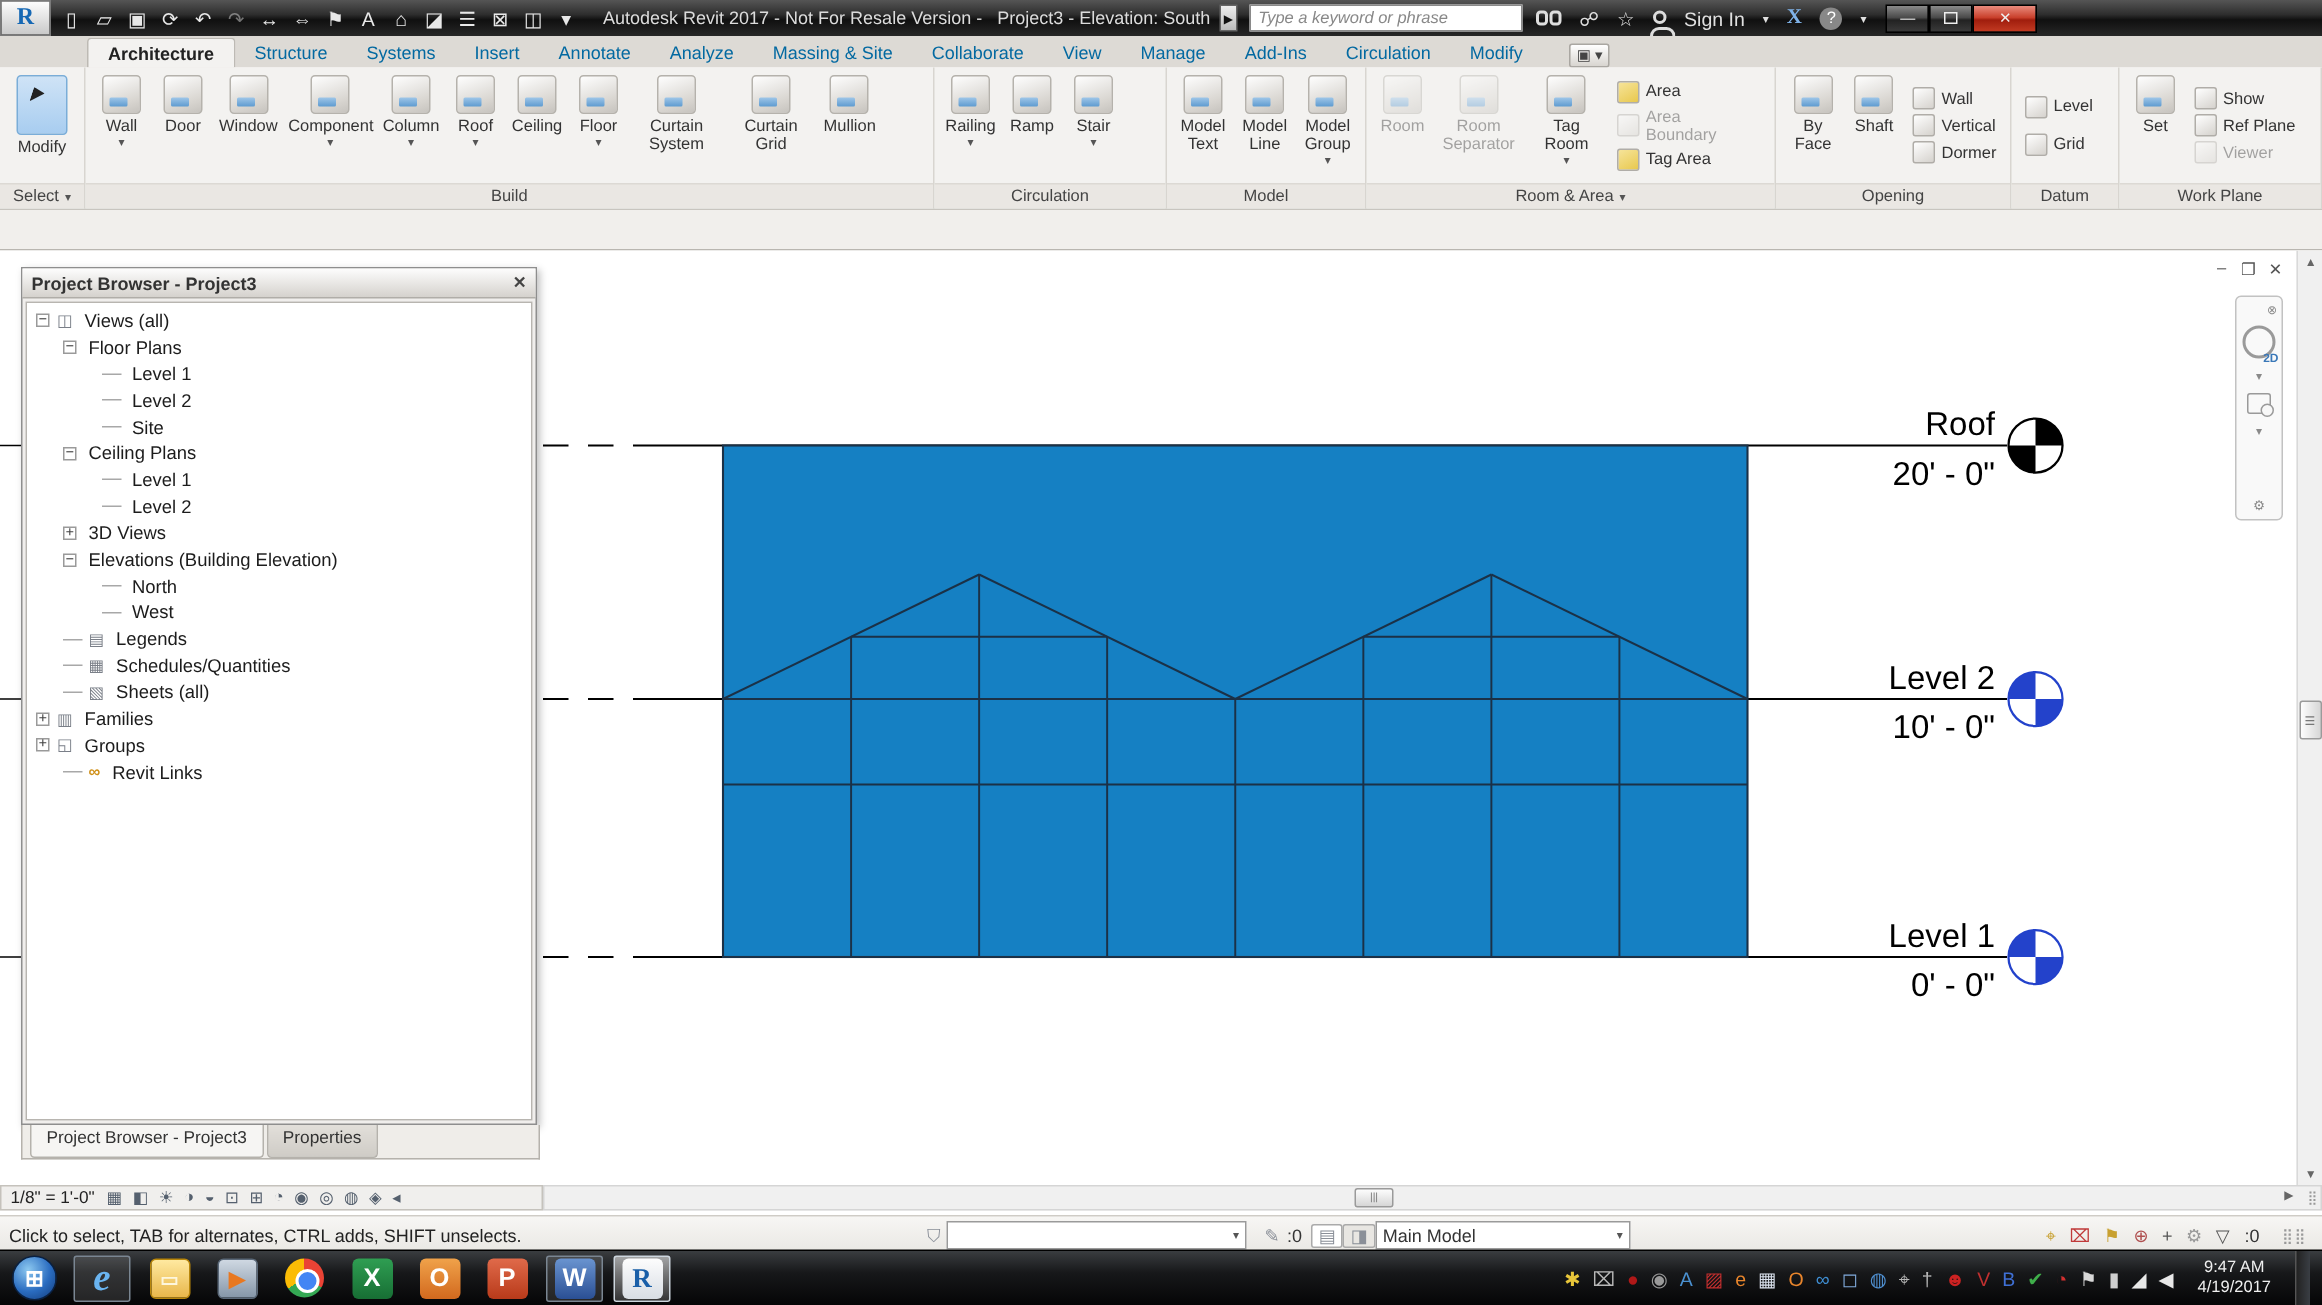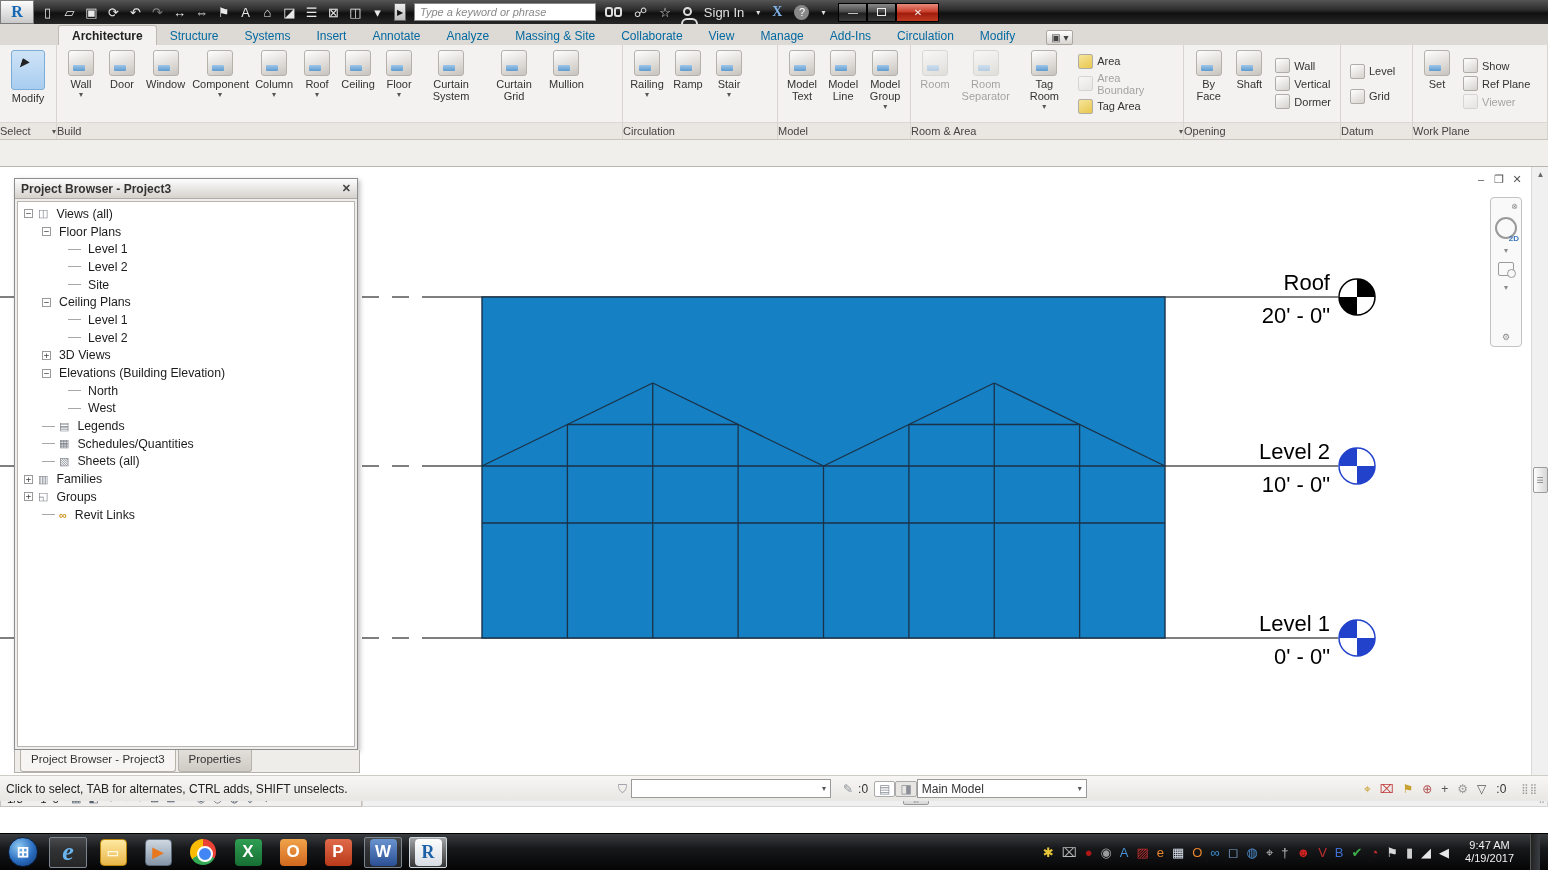--- a/index.html
+++ b/index.html
@@ -52,21 +52,21 @@
   .tabtools{display:flex;align-items:center;margin-left:18px;gap:2px;}
   .tt{font-size:10px;color:#444;background:linear-gradient(#fff,#d8d5d0);border:1px solid #aaa7a2;
       padding:1px 4px;border-radius:2px;}
 
   
   .ribbon{position:absolute;left:0;top:45px;width:1548px;height:95px;background:#f3f2f0;
           display:flex;border-bottom:1px solid #c8c5bf;}
   .panel{border-right:1px solid #d8d5d0;display:flex;flex-direction:column;}
   .ptools{flex:1;display:flex;align-items:stretch;padding:2px 4px;gap:1px;}
   .pfoot{height:17px;background:#eae7e3;border-top:1px solid #dcd9d4;font-size:11px;color:#444;
-         display:flex;align-items:center;justify-content:space-between;gap:4px;}
+         display:flex;align-items:center;justify-content:center;gap:4px;}
   .pfoot .dd{font-size:8px;color:#555;}
   .rtool{display:flex;flex-direction:column;align-items:center;justify-content:flex-start;
          padding:2px 3px;border-radius:3px;cursor:default;min-width:40px;}
   .rtool .rico{width:26px;height:26px;border:1px solid #b5b2ac;border-radius:3px;margin:1px 0 2px;
      background:linear-gradient(160deg,#fefefe,#d9d6d1 70%,#c6c3be);position:relative;flex:none;}
   .rtool .rico:after{content:"";position:absolute;left:4px;bottom:4px;width:12px;height:6px;
      background:linear-gradient(#9fc6e8,#5e9bd0);border-radius:1px;}
   .rtool .rlabel{font-size:11px;line-height:12px;color:#333;text-align:center;max-width:56px;}
   .rtool .rarrow{font-size:8px;color:#555;display:none;line-height:8px;margin-top:1px;}
   .rtool.hasarrow .rarrow{display:block;}
@@ -140,21 +140,21 @@
   .vcbrow{position:absolute;left:0;top:790px;width:1548px;height:17px;display:flex;}
   .vcb{width:362px;background:#f0efed;border:1px solid #c5c2bc;display:flex;align-items:center;
        padding:0 6px;gap:8px;font-size:11.5px;color:#222;}
   .vcb .vi{font-size:11px;color:#55606e;}
   .hscroll{flex:1;background:#f0f0f0;border:1px solid #d5d5d5;position:relative;}
   .hthumb{position:absolute;left:540px;top:1px;width:26px;height:13px;background:linear-gradient(#fdfdfd,#d6d6d6);
       border:1px solid #9a9a9a;border-radius:2px;font-size:7px;color:#777;text-align:center;line-height:12px;}
   .hscroll .arr{position:absolute;right:18px;top:1px;font-size:8px;color:#666;}
   .hgrip{position:absolute;right:2px;top:2px;color:#999;font-size:9px;}
 
-  .statusbar{position:absolute;left:0;top:775px;width:1548px;height:26px;
+  .statusbar{position:absolute;left:0;top:810px;width:1548px;height:26px;
       background:linear-gradient(#f7f6f4,#e9e7e3);border-top:1px solid #cfccc6;
       display:flex;align-items:center;font-size:12px;color:#222;}
   .sbhint{padding-left:6px;width:614px;white-space:nowrap;overflow:hidden;}
   .sbico{color:#8a8f98;font-size:12px;padding:0 4px;}
   .sbcombo{height:19px;background:#fff;border:1px solid #9a9a9a;display:flex;align-items:center;
       font-size:12px;color:#333;padding:0 4px;position:relative;}
   .sbcombo .dd{margin-left:auto;font-size:8px;color:#555;padding-left:6px;}
   .w200{width:200px;} .w170{width:170px;}
   .cnt{font-size:12px;color:#333;margin:0 6px 0 1px;}
   .sbright{margin-left:auto;display:flex;align-items:center;gap:9px;padding-right:10px;}
@@ -274,20 +274,23 @@
       <span class="qi">
         <i style="font-style:normal">◫</i>
         <i class="dd show" style="font-style:normal"></i>
       </span>
 
       <span class="qi">
         <i style="font-style:normal">▾</i>
         <i class="dd" style="font-style:normal"></i>
       </span>
     </div>
+  <span class="ttext">
+    <span>Autodesk Revit 2017 - Not For Resale Version -</span><b>Project3 - Elevation: South</b>
+  </span>
   <span class="tfly">▶</span>
   <div class="searchwrap">
     <input class="searchbox" placeholder="Type a keyword or phrase" style="">
     <span class="tico">
         <span class="binoc">
           <i></i>
           <i></i>
         </span>
       </span>
     <span class="tico">☍</span>
@@ -306,21 +309,21 @@
   <div class="winbtns">
     <span class="wb">—</span>
     <span class="wb">
         <span class="box"></span>
       </span>
     <span class="wb close">✕</span>
   </div>
 </div>
 
 <div class="tabrow">
-  <div style="display:flex;align-items:flex-end">
+  <div style="display:flex;align-items:flex-start">
 
       <span class="rtab active">Architecture</span>
 
       <span class="rtab">Structure</span>
 
       <span class="rtab">Systems</span>
 
       <span class="rtab">Insert</span>
 
       <span class="rtab">Annotate</span>

